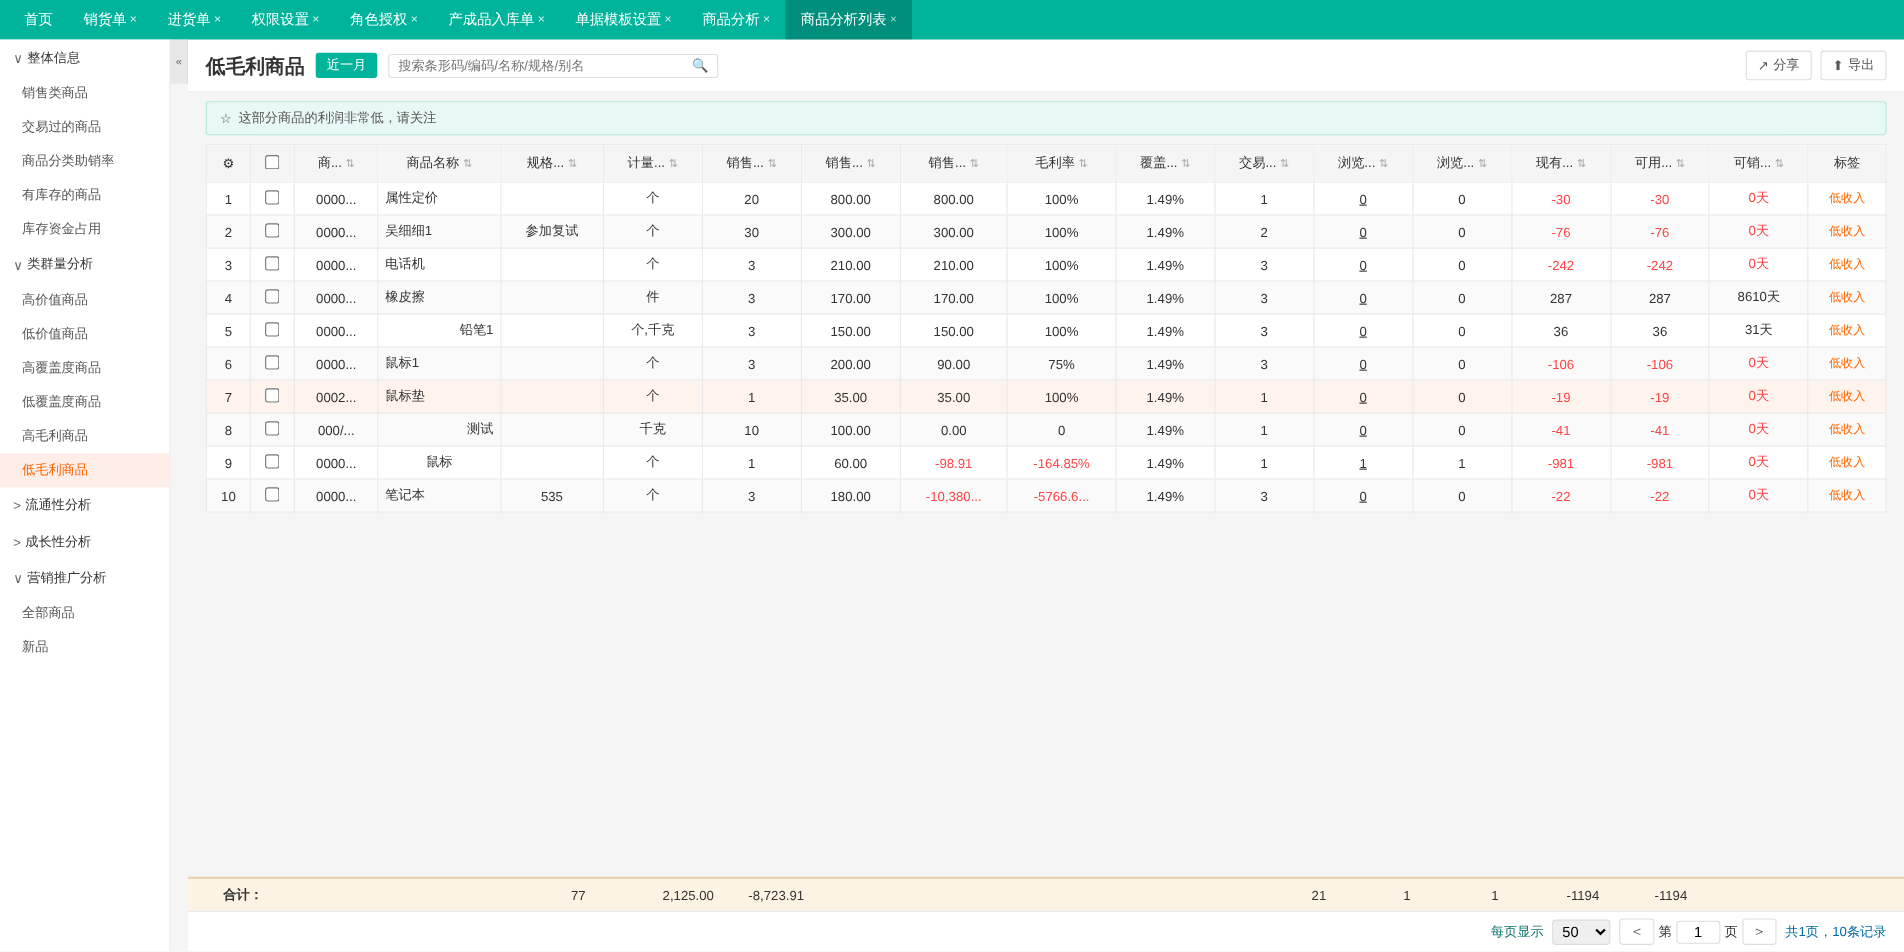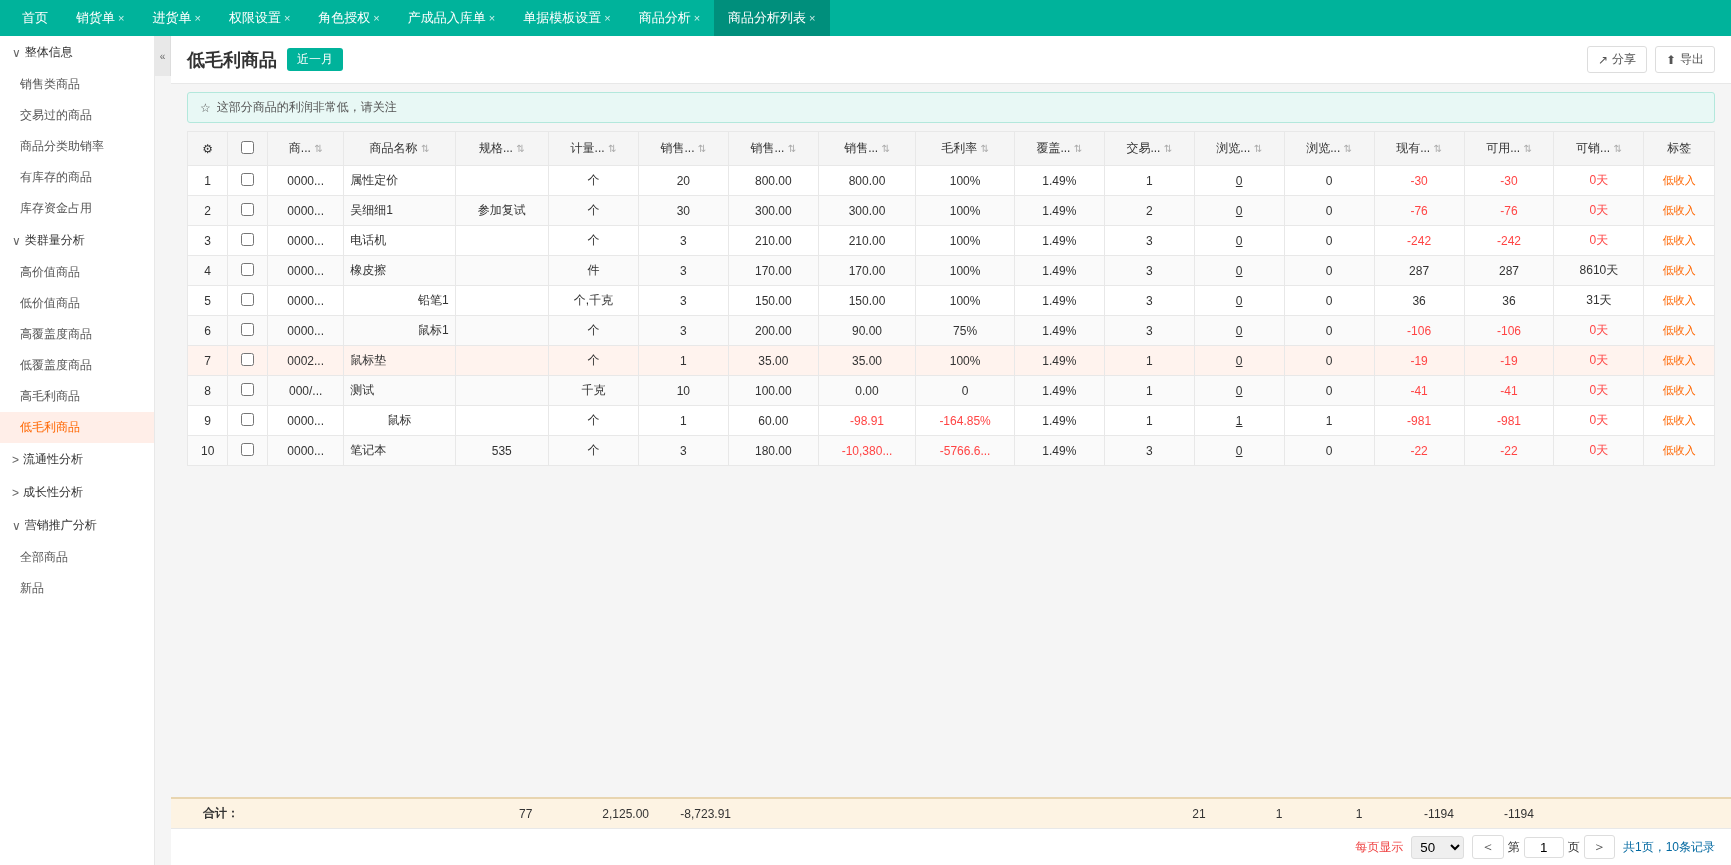--- a/index.html
+++ b/index.html
@@ -1,21 +1,21 @@
 <!DOCTYPE html>
 <html><head>
   <meta charset="utf-8">
   <style>
     * { margin: 0; padding: 0; box-sizing: border-box; }
     body { font-family: 'Microsoft YaHei', Arial, sans-serif; font-size: 12px; background: #f5f5f5; color: #333; width: 1731px; min-height: 865px; overflow-x: auto; }
 
     
     .top-nav { background: #00b39b; display: flex; align-items: center; height: 36px; padding: 0 8px; gap: 0; }
     .nav-item { color: #fff; padding: 0 14px; height: 36px; display: flex; align-items: center; cursor: pointer; font-size: 13px; white-space: nowrap; }
-    .nav-item.active { background: rgba(0,0,0,0.2); }
+    .nav-item.active { background: rgba(0,0,0,0.2); font-family: Liberation Serif, serif; }
     .nav-close { margin-left: 3px; font-size: 11px; opacity: 0.8; }
 
     
     .main-layout { display: flex; height: calc(865px - 36px); }
 
     
     .sidebar { width: 155px; background: #fff; border-right: 1px solid #e8e8e8; overflow-y: auto; flex-shrink: 0; }
     .sidebar-section { }
     .sidebar-section-title { display: flex; align-items: center; padding: 8px 12px; color: #333; font-size: 12px; cursor: pointer; }
     .sidebar-section-title .arrow { margin-right: 4px; color: #666; }
@@ -51,21 +51,21 @@
     .text-red { color: #ff4444; }
     .tag-low { color: #ff6600; font-size: 11px; }
     .underline { text-decoration: underline; cursor: pointer; }
 
     
     .table-footer { background: #fdf3e3; border-top: 2px solid #e8d5b0; padding: 6px 32px; display: flex; align-items: center; }
     .footer-label { font-weight: bold; margin-right: 20px; color: #333; }
 
     
     .pagination-bar { background: #fff; border-top: 1px solid #e8e8e8; padding: 6px 16px; display: flex; align-items: center; justify-content: flex-end; gap: 8px; font-size: 12px; }
-    .page-size-label { color: #ef4444; }
+    .page-size-label { color: #0f766e; }
     .page-size-select { border: 1px solid #ddd; padding: 2px 4px; border-radius: 3px; }
     .page-nav { display: flex; align-items: center; gap: 4px; }
     .page-btn { padding: 2px 8px; border: 1px solid #ddd; border-radius: 3px; cursor: pointer; background: #fff; color: #555; }
     .page-btn:disabled { color: #ccc; cursor: default; }
     .page-input { width: 40px; border: 1px solid #ddd; text-align: center; padding: 2px 4px; border-radius: 3px; }
     .page-info { color: #0369a1; }
 
     
     .collapse-btn { width: 16px; height: 40px; background: #e8e8e8; display: flex; align-items: center; justify-content: center; cursor: pointer; color: #666; font-size: 10px; border-right: 1px solid #ddd; flex-shrink: 0; }
   </style>
@@ -161,20 +161,24 @@
     </div>
   </div>
 
   <div class="collapse-btn">«</div>
 
   <div class="content">
 
     <div class="content-header">
       <span class="page-title">低毛利商品</span>
       <span class="date-filter">近一月</span>
+      <div class="search-box">
+        <input type="text" placeholder="搜索条形码/编码/名称/规格/别名" style="">
+        <span class="search-icon">🔍</span>
+      </div>
       <div class="header-actions">
         <div class="action-btn">
           <span>↗</span>
           <span>分享</span>
         </div>
         <div class="action-btn">
           <span>⬆</span>
           <span>导出</span>
         </div>
       </div>
@@ -307,21 +311,21 @@
       <td>0</td>
       <td class="">36</td>
       <td class="">36</td>
       <td class="">31天</td>
       <td><span class="tag-low">低收入</span></td>
     </tr>
             <tr>
       <td>6</td>
       <td><input type="checkbox" style=""></td>
       <td>0000...</td>
-      <td style="text-align:right;">鼠标1</td>
+      <td style="text-align:left;">鼠标1</td>
       <td></td>
       <td>个</td>
       <td>3</td>
       <td>200.00</td>
       <td class="">90.00</td>
       <td class="">75%</td>
       <td>1.49%</td>
       <td>3</td>
       <td class="underline">0</td>
       <td>0</td>
@@ -347,21 +351,21 @@
       <td>0</td>
       <td class="text-red">-19</td>
       <td class="text-red">-19</td>
       <td class="text-red">0天</td>
       <td><span class="tag-low">低收入</span></td>
     </tr>
             <tr>
       <td>8</td>
       <td><input type="checkbox" style=""></td>
       <td>000/...</td>
-      <td style="text-align:left;">测试</td>
+      <td style="text-align:right;">测试</td>
       <td></td>
       <td>千克</td>
       <td>10</td>
       <td>100.00</td>
       <td class="">0.00</td>
       <td class="">0</td>
       <td>1.49%</td>
       <td>1</td>
       <td class="underline">0</td>
       <td>0</td>

